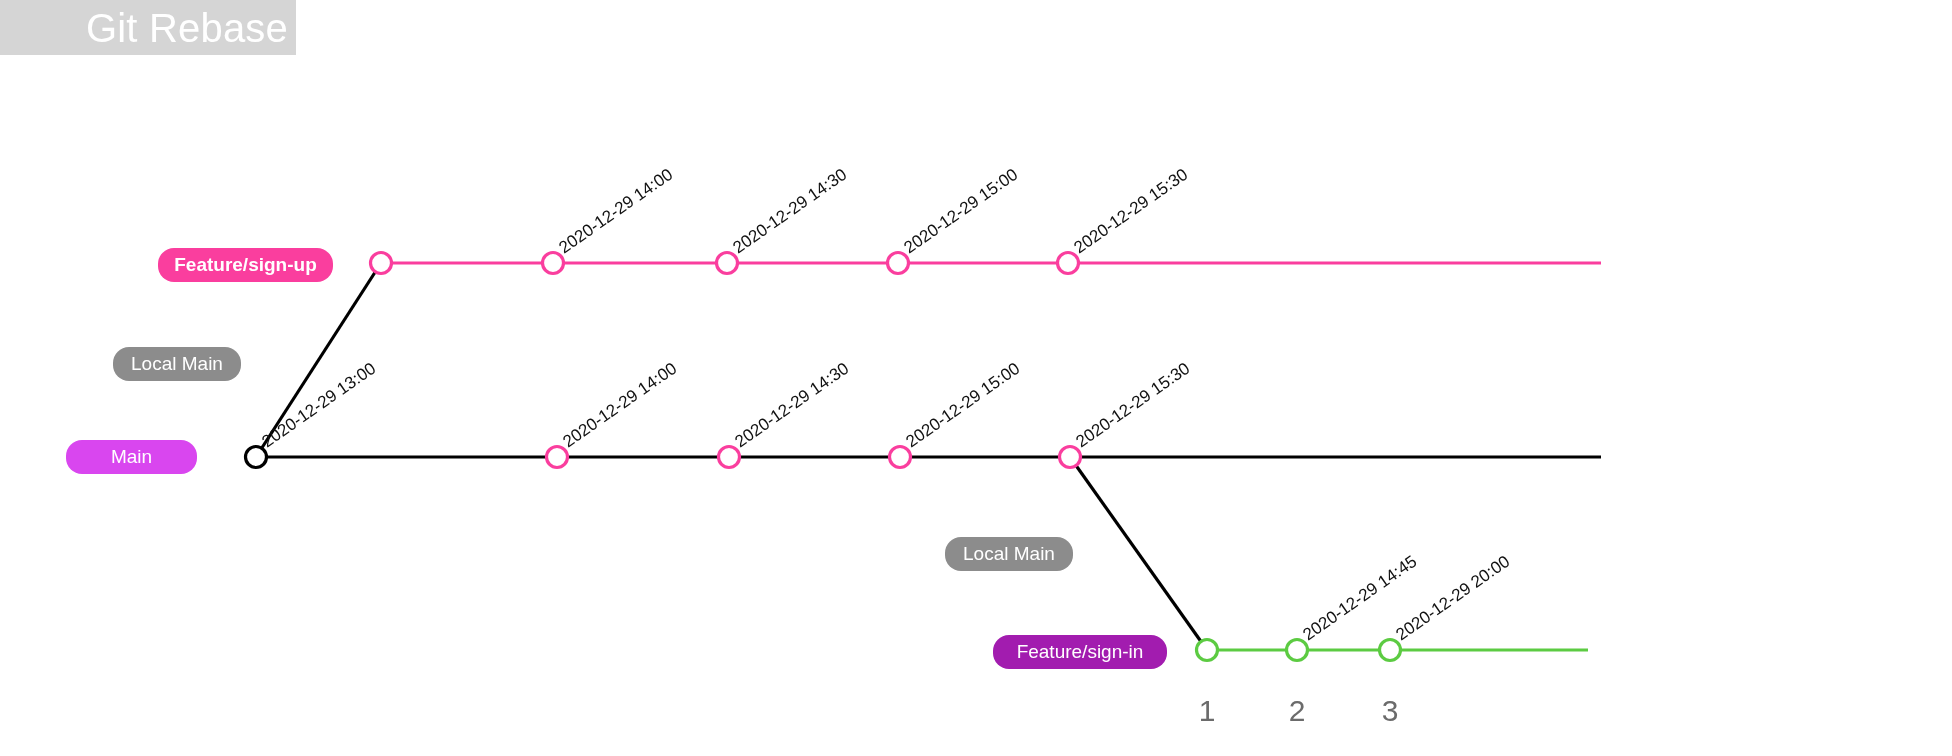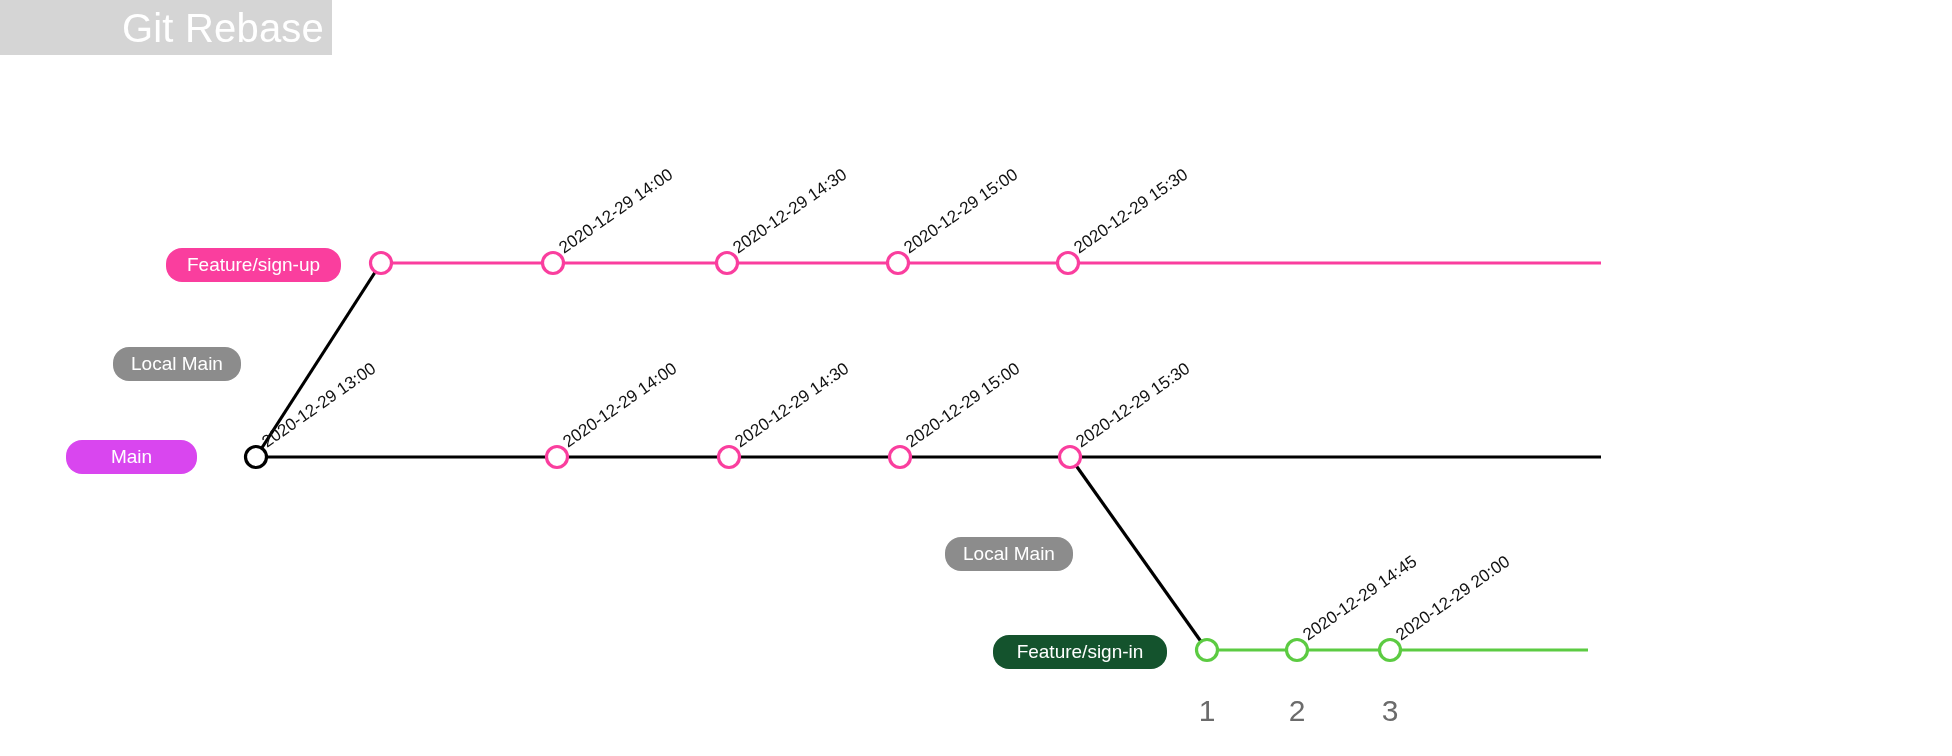--- a/index.html
+++ b/index.html
@@ -21,21 +21,21 @@
     width: 1952px;
     height: 756px;
     background: #ffffff;
   }
 
   
   #title-bar {
     position: absolute;
     left: 0;
     top: 0;
-    width: 332px;
+    width: 296px;
     height: 55px;
     background: #d5d5d5;
     display: flex;
     align-items: center;
     justify-content: flex-end;
     box-sizing: border-box;
     padding-right: 8px;
   }
   #title-text {
     color: #ffffff;
@@ -132,27 +132,27 @@
         <circle cx="729" cy="457" r="10.5" fill="#ffffff" stroke="#fa3e9e" stroke-width="3.2"></circle>
         <circle cx="900" cy="457" r="10.5" fill="#ffffff" stroke="#fa3e9e" stroke-width="3.2"></circle>
         <circle cx="1070" cy="457" r="10.5" fill="#ffffff" stroke="#fa3e9e" stroke-width="3.2"></circle>
         <circle cx="1207" cy="650" r="10.5" fill="#ffffff" stroke="#5ccb42" stroke-width="3.2"></circle>
         <circle cx="1297" cy="650" r="10.5" fill="#ffffff" stroke="#5ccb42" stroke-width="3.2"></circle>
         <circle cx="1390" cy="650" r="10.5" fill="#ffffff" stroke="#5ccb42" stroke-width="3.2"></circle>
       </g>
   </svg>
 
   <div id="pills-layer">
-      <div class="pill" style="left: 166px; top: 248px; width: 175px; background: rgb(250, 62, 158);">
+      <div class="pill" style="left: 158px; top: 248px; width: 175px; background: rgb(250, 62, 158); font-weight: bold;">
         <span>Feature/sign-up</span>
       </div>
       <div class="pill" style="left: 66px; top: 440px; width: 131px; background: #d946ef;">
         <span>Main</span>
       </div>
-      <div class="pill" style="left: 993px; top: 635px; width: 174px; background: #14532d; text-align: right;">
+      <div class="pill" style="left: 993px; top: 635px; width: 174px; background: #a21caf; text-align: right;">
         <span>Feature/sign-in</span>
       </div>
       <div class="pill" style="left: 113px; top: 347px; width: 128px; background: rgb(140, 140, 140);">
         <span>Local Main</span>
       </div>
       <div class="pill" style="left: 945px; top: 537px; width: 128px; background: rgb(140, 140, 140);">
         <span>Local Main</span>
       </div>
     </div>
   <div id="indexes-layer">

